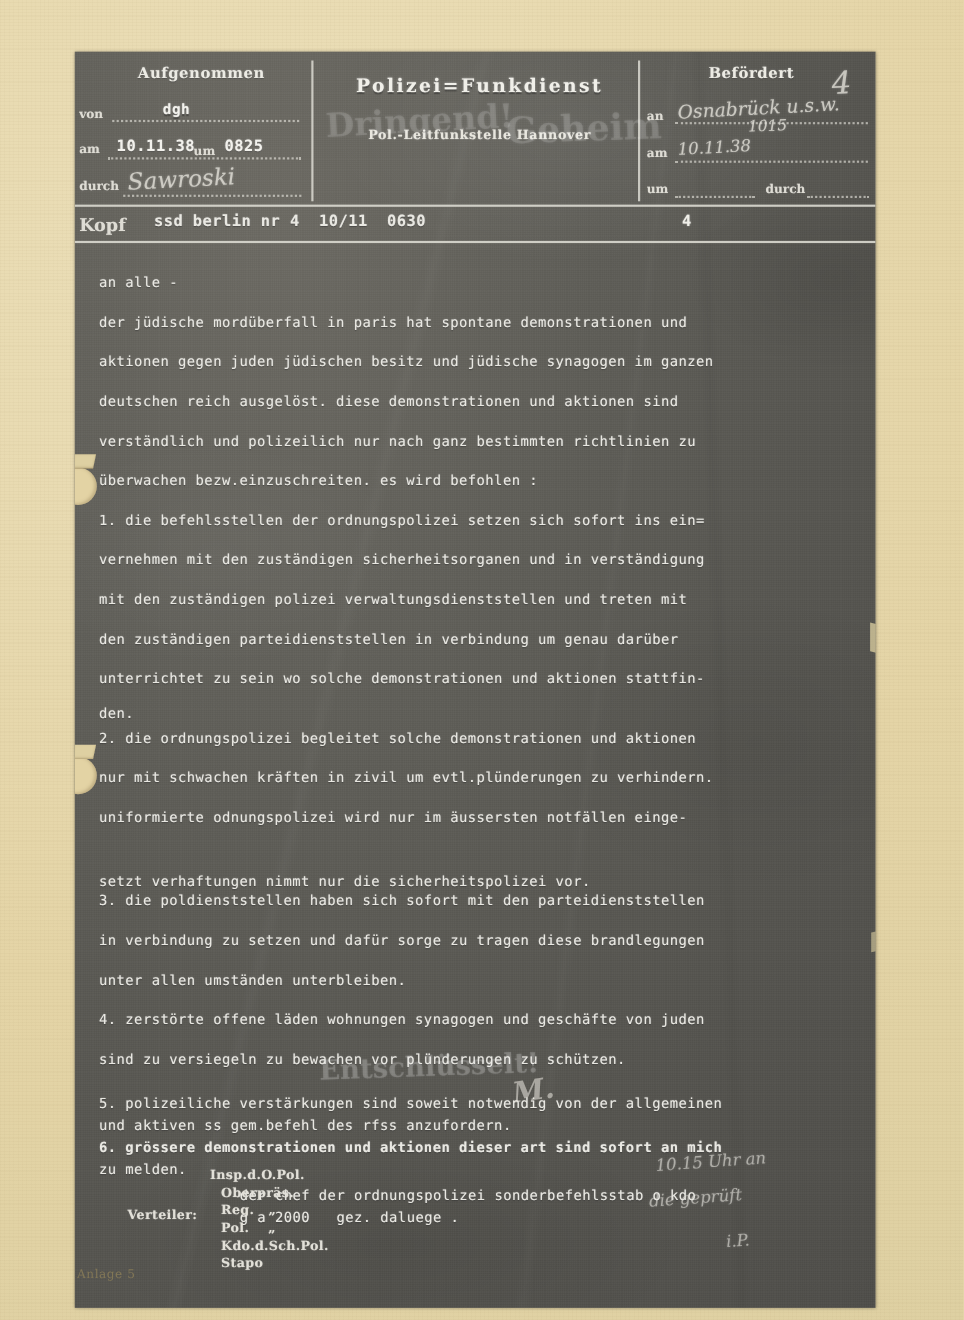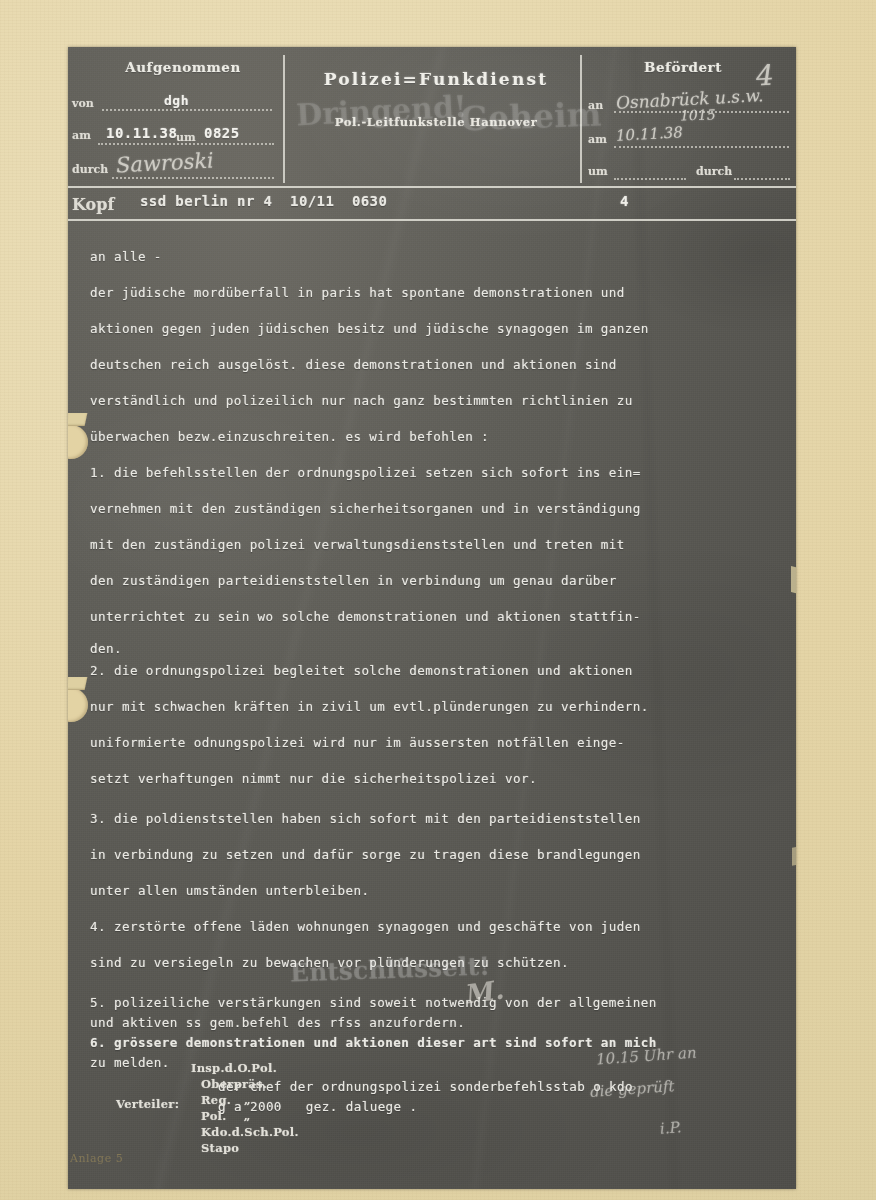--- a/index.html
+++ b/index.html
@@ -217,21 +217,21 @@
   <div id="formhdr">
 
     <div class="vrule" style="left:215px;top:8px;height:128px;"></div>
     <div class="vrule" style="left:512px;top:8px;height:128px;"></div>
     <div class="hrule" style="left:0px;top:139px;width:728px;"></div>
 
     <div class="hdr-title" style="left:40px;top:12px;width:150px;font-size:13.5px;letter-spacing:.5px;">Aufgenommen</div>
 
     <div class="fieldlbl" style="left:4px;top:50px;">von</div>
     <div class="dotline" style="left:34px;top:62px;width:170px;"></div>
-    <div class="fieldval" style="left:96px;top:46px;">dgh</div>
+    <div class="fieldval" style="left:80px;top:46px;">dgh</div>
 
     <div class="fieldlbl" style="left:4px;top:82px;">am</div>
     <div class="dotline" style="left:30px;top:96px;width:176px;"></div>
     <div class="fieldval" style="left:38px;top:78px;font-size:14px;">10.11.38</div>
     <div class="fieldlbl" style="left:108px;top:84px;">um</div>
     <div class="fieldval" style="left:136px;top:78px;font-size:14px;">0825</div>
 
     <div class="fieldlbl" style="left:4px;top:116px;">durch</div>
     <div class="dotline" style="left:44px;top:130px;width:162px;"></div>
     <div class="hand" style="left:48px;top:104px;font-size:21px;">Sawroski</div>
@@ -280,21 +280,21 @@
     <div class="tw ln" style="top:268px;">1. die befehlsstellen der ordnungspolizei setzen sich sofort ins ein=</div>
     <div class="tw ln" style="top:304px;">vernehmen mit den zuständigen sicherheitsorganen und in verständigung</div>
     <div class="tw ln" style="top:340px;">mit den zuständigen polizei verwaltungsdienststellen und treten mit</div>
     <div class="tw ln" style="top:376px;">den zuständigen parteidienststellen in verbindung um genau darüber</div>
     <div class="tw ln" style="top:412px;">unterrichtet zu sein wo solche demonstrationen und aktionen stattfin-</div>
     <div class="tw ln" style="top:444px;">den.</div>
 
     <div class="tw ln" style="top:466px;">2. die ordnungspolizei begleitet solche demonstrationen und aktionen</div>
     <div class="tw ln" style="top:502px;">nur mit schwachen kräften in zivil um evtl.plünderungen zu verhindern.</div>
     <div class="tw ln" style="top:538px;">uniformierte odnungspolizei wird nur im äussersten notfällen einge-</div>
-    <div class="tw ln" style="top:574px;">setzt verhaftungen nimmt nur die sicherheitspolizei vor.</div>
+    <div class="tw ln" style="top:596px;">setzt verhaftungen nimmt nur die sicherheitspolizei vor.</div>
 
     <div class="tw ln" style="top:614px;">3. die poldienststellen haben sich sofort mit den parteidienststellen</div>
     <div class="tw ln" style="top:650px;">in verbindung zu setzen und dafür sorge zu tragen diese brandlegungen</div>
     <div class="tw ln" style="top:686px;">unter allen umständen unterbleiben.</div>
 
     <div class="tw ln" style="top:722px;">4. zerstörte offene läden wohnungen synagogen und geschäfte von juden</div>
     <div class="tw ln" style="top:758px;">sind zu versiegeln zu bewachen vor plünderungen zu schützen.</div>
 
     <div class="tw ln" style="top:798px;">5. polizeiliche verstärkungen sind soweit notwendig von der allgemeinen</div>
     <div class="tw ln" style="top:818px;">und aktiven ss gem.befehl des rfss anzufordern.</div>

